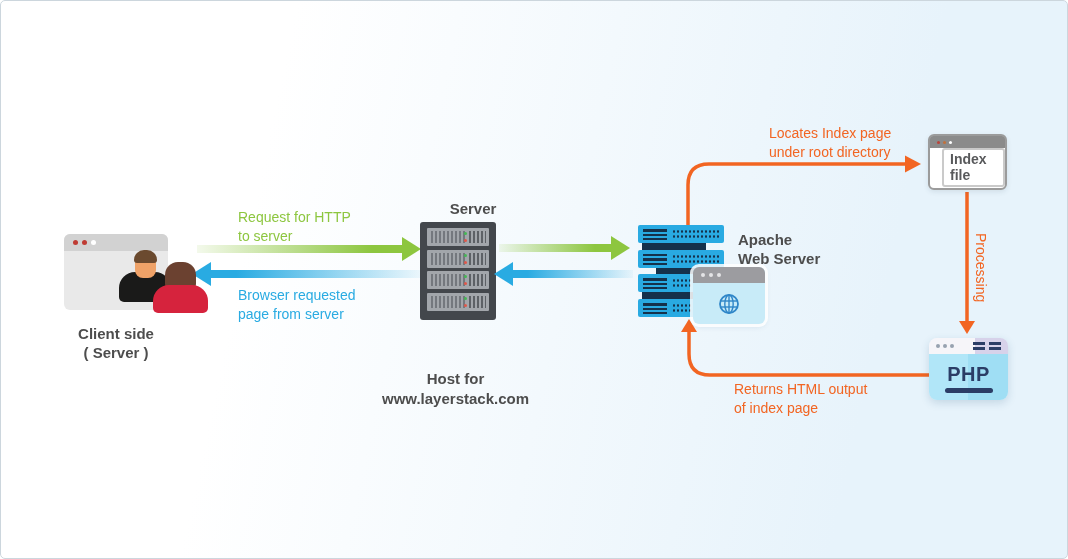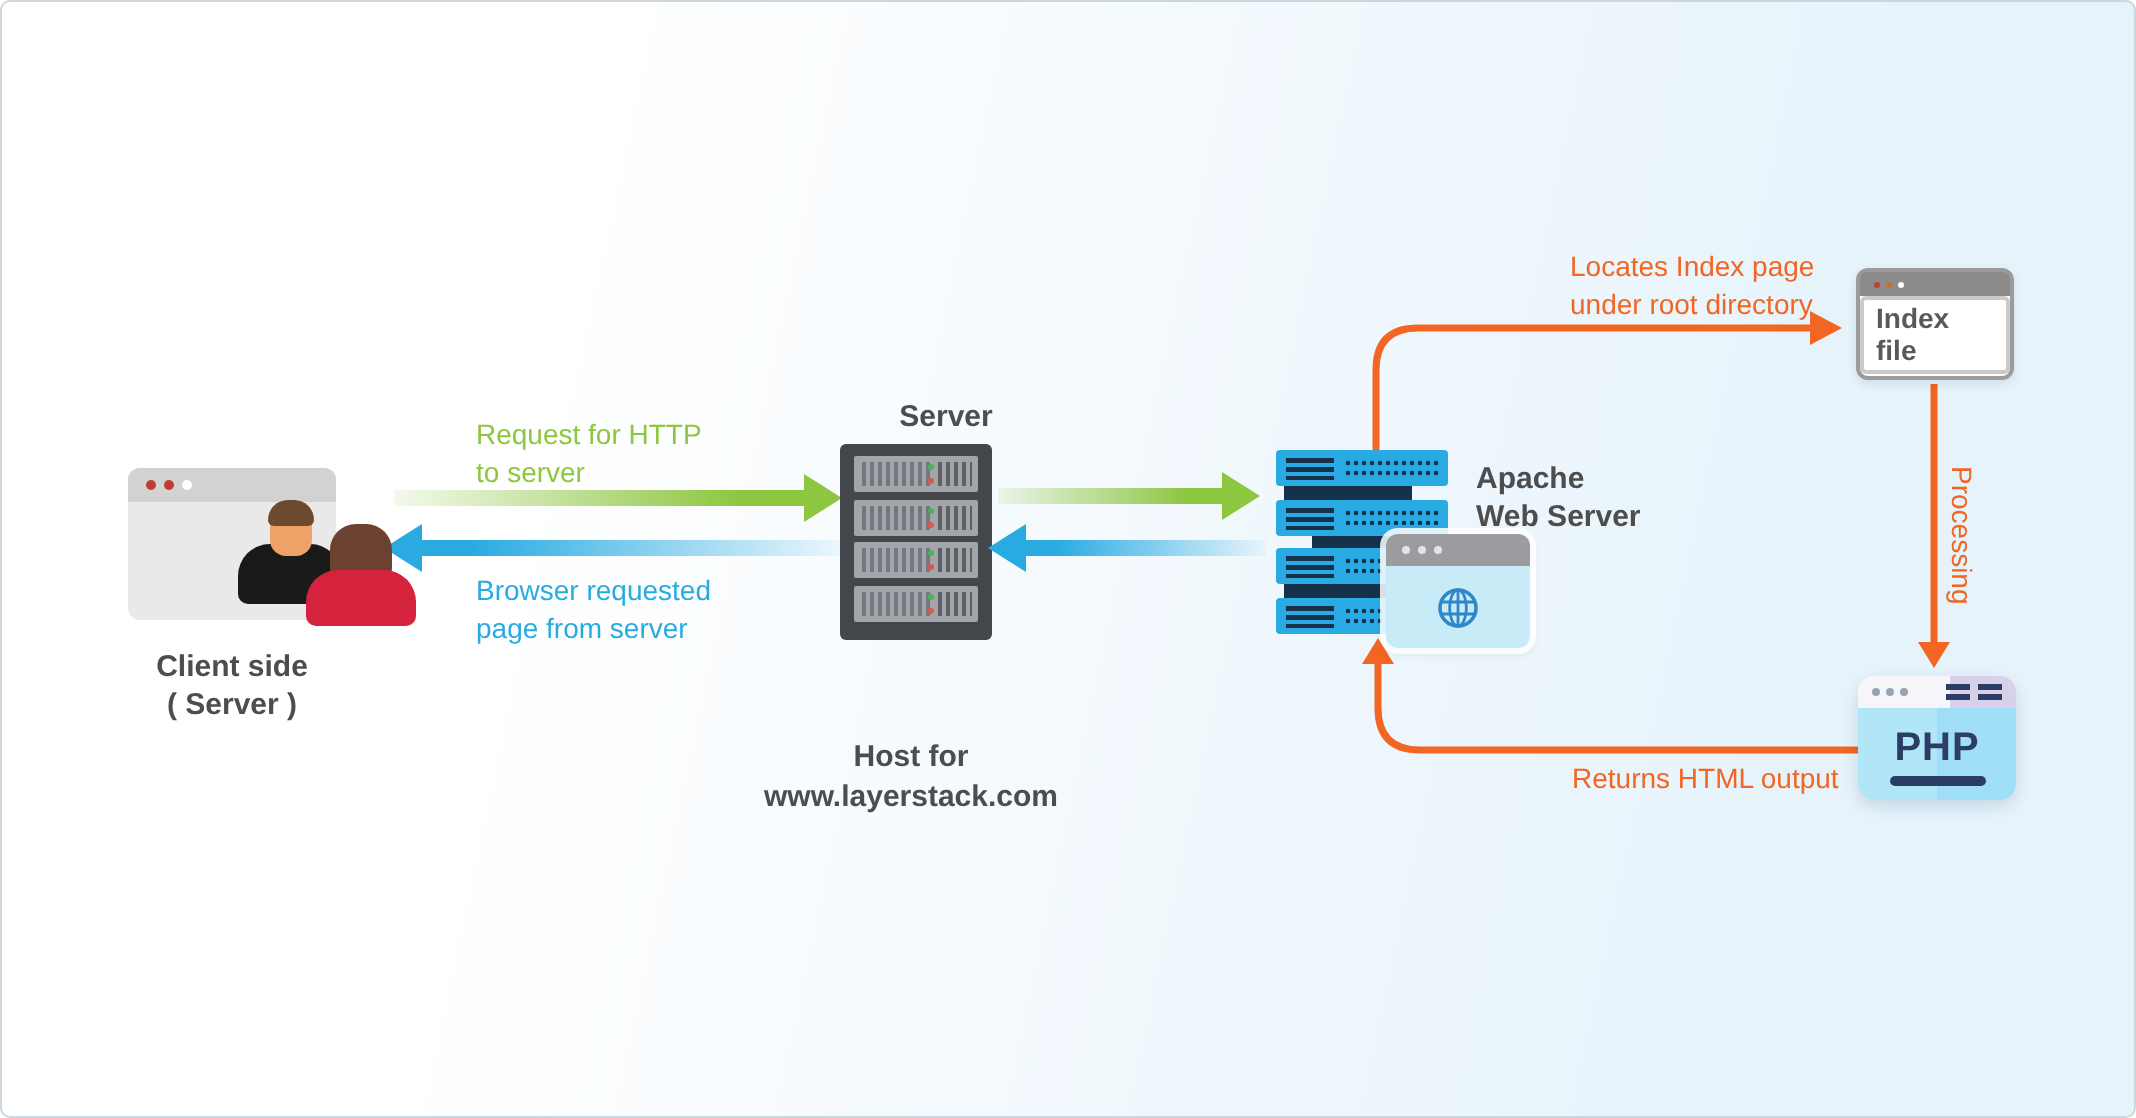--- a/index.html
+++ b/index.html
@@ -13,21 +13,21 @@
     border: 1px solid #ccd6dd;
     border-radius: 5px;
     overflow: hidden;
   }
 
   
   .node-label { position:absolute; font-weight:bold; font-size:15px; line-height:19px; color:#4d4d4d; text-align:center; }
   .flow-label { position:absolute; font-size:14px; line-height:19px; }
   .flow-green  { color:#8dc63f; }
   .flow-blue   { color:#29abe2; }
-  .flow-orange { color:#f26522;margin-left:16px; }
+  .flow-orange { color:#f26522; }
 
   
   .client-window {
     position:absolute; left:63px; top:233px; width:104px; height:76px;
     background:#e9e9e9; border-radius:6px;
   }
   .client-window .bar {
     height:17px; background:#d2d2d2; border-radius:6px 6px 0 0;
     display:flex; align-items:center; padding-left:9px; gap:4px;
   }
@@ -119,21 +119,21 @@
     position:absolute; left:927px; top:133px; width:79px; height:56px;
     background:#ffffff; border:2px solid #9b9b9b; border-radius:6px;
     box-shadow:0 2px 5px rgba(60,80,100,0.12);
   }
   .index-window .bar {
     height:12px; background:#8b8b8b; border-radius:3px 3px 0 0;
     display:flex; align-items:center; padding-left:7px; gap:3px;
   }
   .dot-xs { width:3px; height:3px; border-radius:50%; }
   .idx-dot1 { background:#b9453c; } .idx-dot2 { background:#c2703b; } .idx-dot3 { background:#ffffff; }
-  .index-window .body { display:flex; align-items:center; justify-content:center; height:38px; }
+  .index-window .body { display:flex; align-items:center; justify-content:center; height:38px;padding-left:12px; }
   .index-tag {
     border:2px solid #cacaca; border-radius:3px; padding:1px 6px 2px;
     font-weight:bold; font-size:14px; color:#58595b; background:#fff;
   }
 
   
   .php-icon {
     position:absolute; left:928px; top:337px; width:79px; height:62px;
     border-radius:8px; overflow:hidden;
     box-shadow:0 3px 8px rgba(40,90,130,0.18);
@@ -295,17 +295,18 @@
       <span class="php-dot"></span>
       <span class="php-dot"></span>
       <span class="php-dot"></span>
     </div>
     <div class="body">
       <div class="php-word">PHP</div>
       <div class="php-underline"></div>
     </div>
   </div>
 
-  <div class="flow-label flow-orange" style="left:769px; top:379px;">
+  <div class="flow-label flow-orange" style="left:733px; top:379px;">
     <div>Returns HTML output</div>
+    <div>of index page</div>
   </div>
 
 </div>
 
 </body></html>

